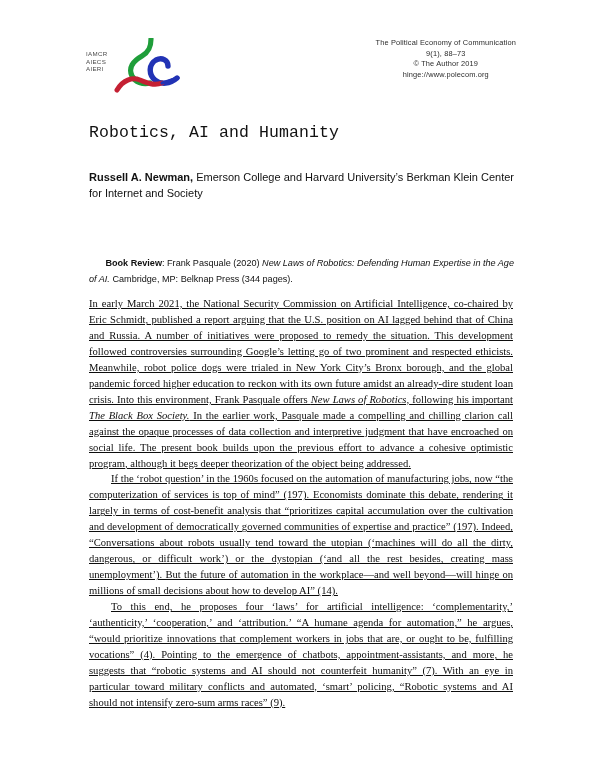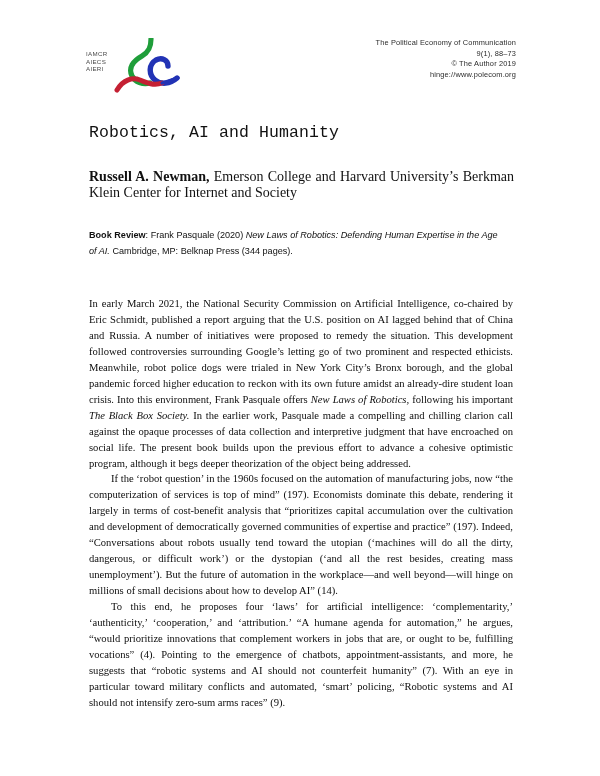--- a/index.html
+++ b/index.html
@@ -52,21 +52,21 @@
     position: absolute;
     left: 30px;
     top: 0px;
     width: 66px;
     height: 58px;
   }
   .journal-info {
     position: absolute;
     right: 0;
     top: 0;
-    text-align: right;
+    text-align: center;
     font-family: "Liberation Sans", sans-serif;
     font-size: 7.4px;
     line-height: 10.6px;
     color: #2b2b2b;
     letter-spacing: 0.15px;
   }
   .journal-info div { white-space: nowrap; }
 
   
   .doc-title {
@@ -80,22 +80,22 @@
     letter-spacing: 0.1px;
     color: #111111;
   }
 
   
   .author-line {
     position: absolute;
     top: 169px;
     left: 89px;
     width: 425px;
-    font-family: Liberation Serif, serif;
-    font-size: 14px;
+    font-family: Liberation Sans, sans-serif;
+    font-size: 11px;
     line-height: 16px;
     text-align: justify;
     color: #111111;
   }
   .author-line .nm {
     font-weight: bold;
   }
 
   
   .book-review {
@@ -104,39 +104,40 @@
     left: 89px;
     width: 425px;
     font-family: "Liberation Sans", sans-serif;
     font-size: 9.1px;
     line-height: 15.5px;
     color: #111111;
     text-align: center;
   }
   .book-review .lbl { font-weight: bold; }
   .book-review .it { font-style: italic; }
-  .book-review .l1 { display: block; text-align: left; }
+  .book-review .l1 { display: block; text-align: right; margin-top: 28px; }
   .book-review .l2 { display: block; text-align: left; }
 
   
   .body-text {
     position: absolute;
     top: 296px;
     left: 89px;
     width: 424px;
     font-family: "Liberation Serif", serif;
     font-size: 10.6px;
     line-height: 15.95px;
     text-align: justify;
     color: #0d0d0d;
   }
   .body-text p {
     margin: 0;
     text-indent: 22px;
     text-align: justify;
+    text-decoration: underline;
   }
   .body-text p.noindent { text-indent: 0; }
   .body-text i { font-style: italic; }
 </style>
 </head>
 <body>
 
 <div class="page">
 
   <div class="masthead">

